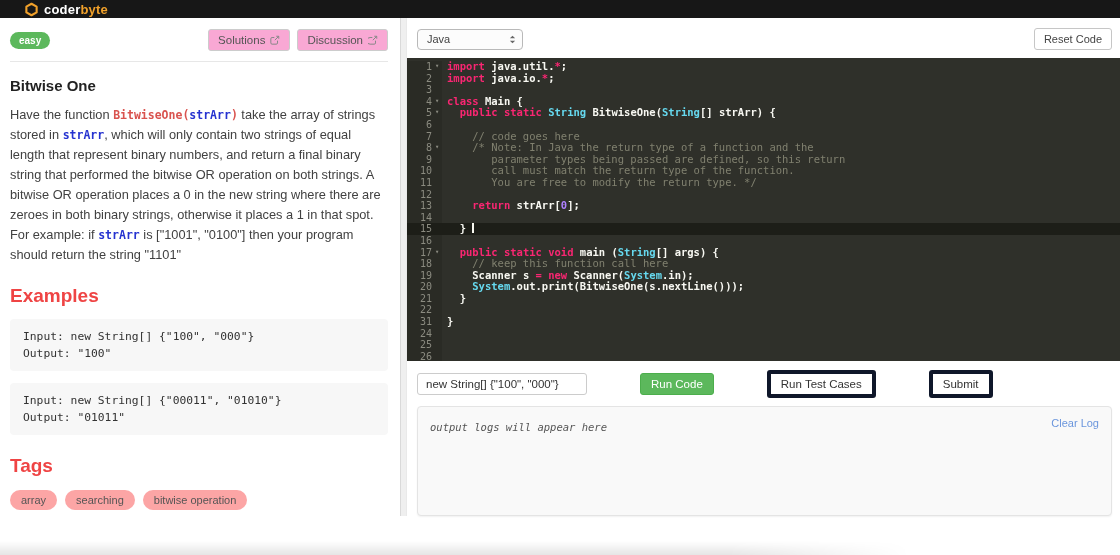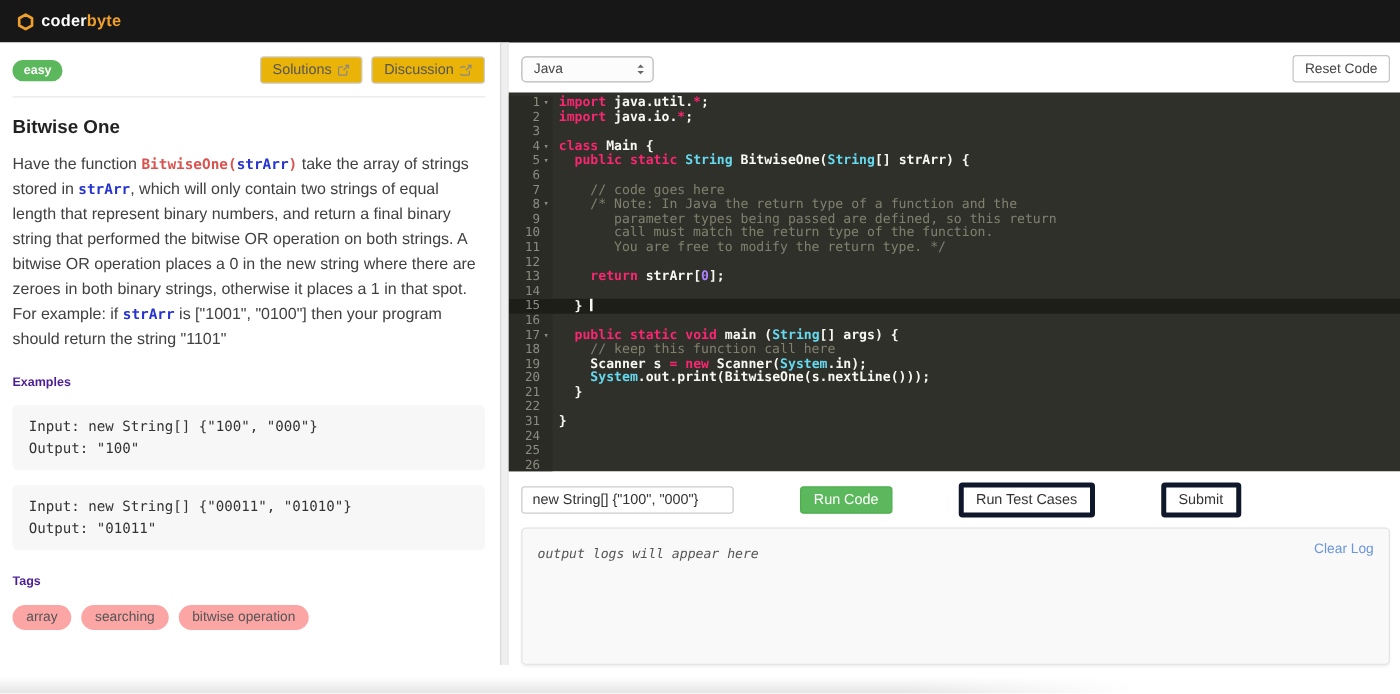--- a/index.html
+++ b/index.html
@@ -1,41 +1,41 @@
 <!DOCTYPE html>
 <html style="--brand: #f0a02a; --green: #5cb85c; --ed-bg: #2f302a; --gut-bg: #2a2b25; --syn-kw: #f92672; --syn-ty: #66d9ef; --syn-pl: #f8f8f2; --syn-cm: #80806f; --syn-nm: #ae81ff;"><head>
 <meta charset="utf-8">
 <style>
   html,body{margin:0;padding:0;background:#fff;}
   body{width:1120px;height:555px;overflow:hidden;font-family:"Liberation Sans",sans-serif;position:relative;}
 
   
-  .topbar{height:34px;background:#171717;display:flex;align-items:center;padding-left:13px;}
+  .topbar{height:18px;background:#171717;display:flex;align-items:center;padding-left:24px;}
   .logo{display:flex;align-items:center;gap:5px;cursor:pointer;}
   .logo .lg-w{color:#fff;font-weight:bold;font-size:13px;letter-spacing:.2px;}
   .logo .lg-o{color:var(--brand);font-weight:bold;font-size:13px;letter-spacing:.2px;}
 
   
   .main{display:flex;height:498px;}
   .left{width:400px;box-sizing:border-box;padding:0 12px 0 10px;background:#fff;}
   .divider{width:5px;background:#efefef;border-left:1px solid #d9d9d9;border-right:1px solid #e9e9e9;flex:none;}
   .right{flex:1;display:flex;flex-direction:column;min-width:0;}
 
   
   .left-head{display:flex;justify-content:space-between;align-items:center;padding-top:11px;}
   .badge{background:var(--green);color:#fff;font-size:10px;font-weight:bold;padding:3px 9px;border-radius:10px;}
   .head-btns{display:flex;gap:7px;}
   .head-btns button{display:inline-flex;align-items:center;gap:5px;font-size:11.5px;color:#555;
-    background:#eab308;border:1px solid #ccc;border-radius:3px;padding:4px 9px;cursor:pointer;font-family:inherit;}
+    background:#f9a8d4;border:1px solid #ccc;border-radius:3px;padding:4px 9px;cursor:pointer;font-family:inherit;}
   .lrule{border:none;border-top:1px solid #e7e7e7;margin:10px 0 0;}
   h2{font-size:15px;color:#222;margin:15px 0 0;}
   .desc{font-size:12.8px;line-height:20px;color:#414141;margin:11px 0 0;}
   .desc .code-red{font-family:"DejaVu Sans Mono",monospace;font-size:11.5px;font-weight:bold;color:#d9534f;}
   .desc .code-blue{font-family:"DejaVu Sans Mono",monospace;font-size:11.5px;font-weight:bold;color:#2633d0;}
-  h3{font-size:10px;color:#4c1d95;margin:20px 0 0;}
+  h3{font-size:19px;color:#ef4444;margin:20px 0 0;}
   .example-box{background:#f7f7f7;border-radius:4px;padding:9px 13px;margin-top:12px;
     font-family:"DejaVu Sans Mono",monospace;font-size:11.3px;line-height:17px;color:#333;white-space:pre;}
   .tags{margin-top:6px;}
   .tag{display:inline-block;background:#fca5a5;border-radius:10px;padding:4px 11px;font-size:11px;color:#555;margin:7px 8px 0 0;}
 
   
   .toolbar{display:flex;justify-content:space-between;align-items:center;padding:10px 8px 8px 10px;}
   .select{width:106px;height:21px;box-sizing:border-box;border:1px solid #b9b9b9;border-radius:4px;background:#fcfcfc;
     display:flex;align-items:center;justify-content:space-between;padding:0 6px 0 9px;font-size:11px;color:#444;cursor:pointer;}
   .reset{font-size:11px;color:#444;border:1px solid #c6c6c6;border-radius:3px;background:#fff;padding:4px 9px;cursor:pointer;font-family:inherit;}

